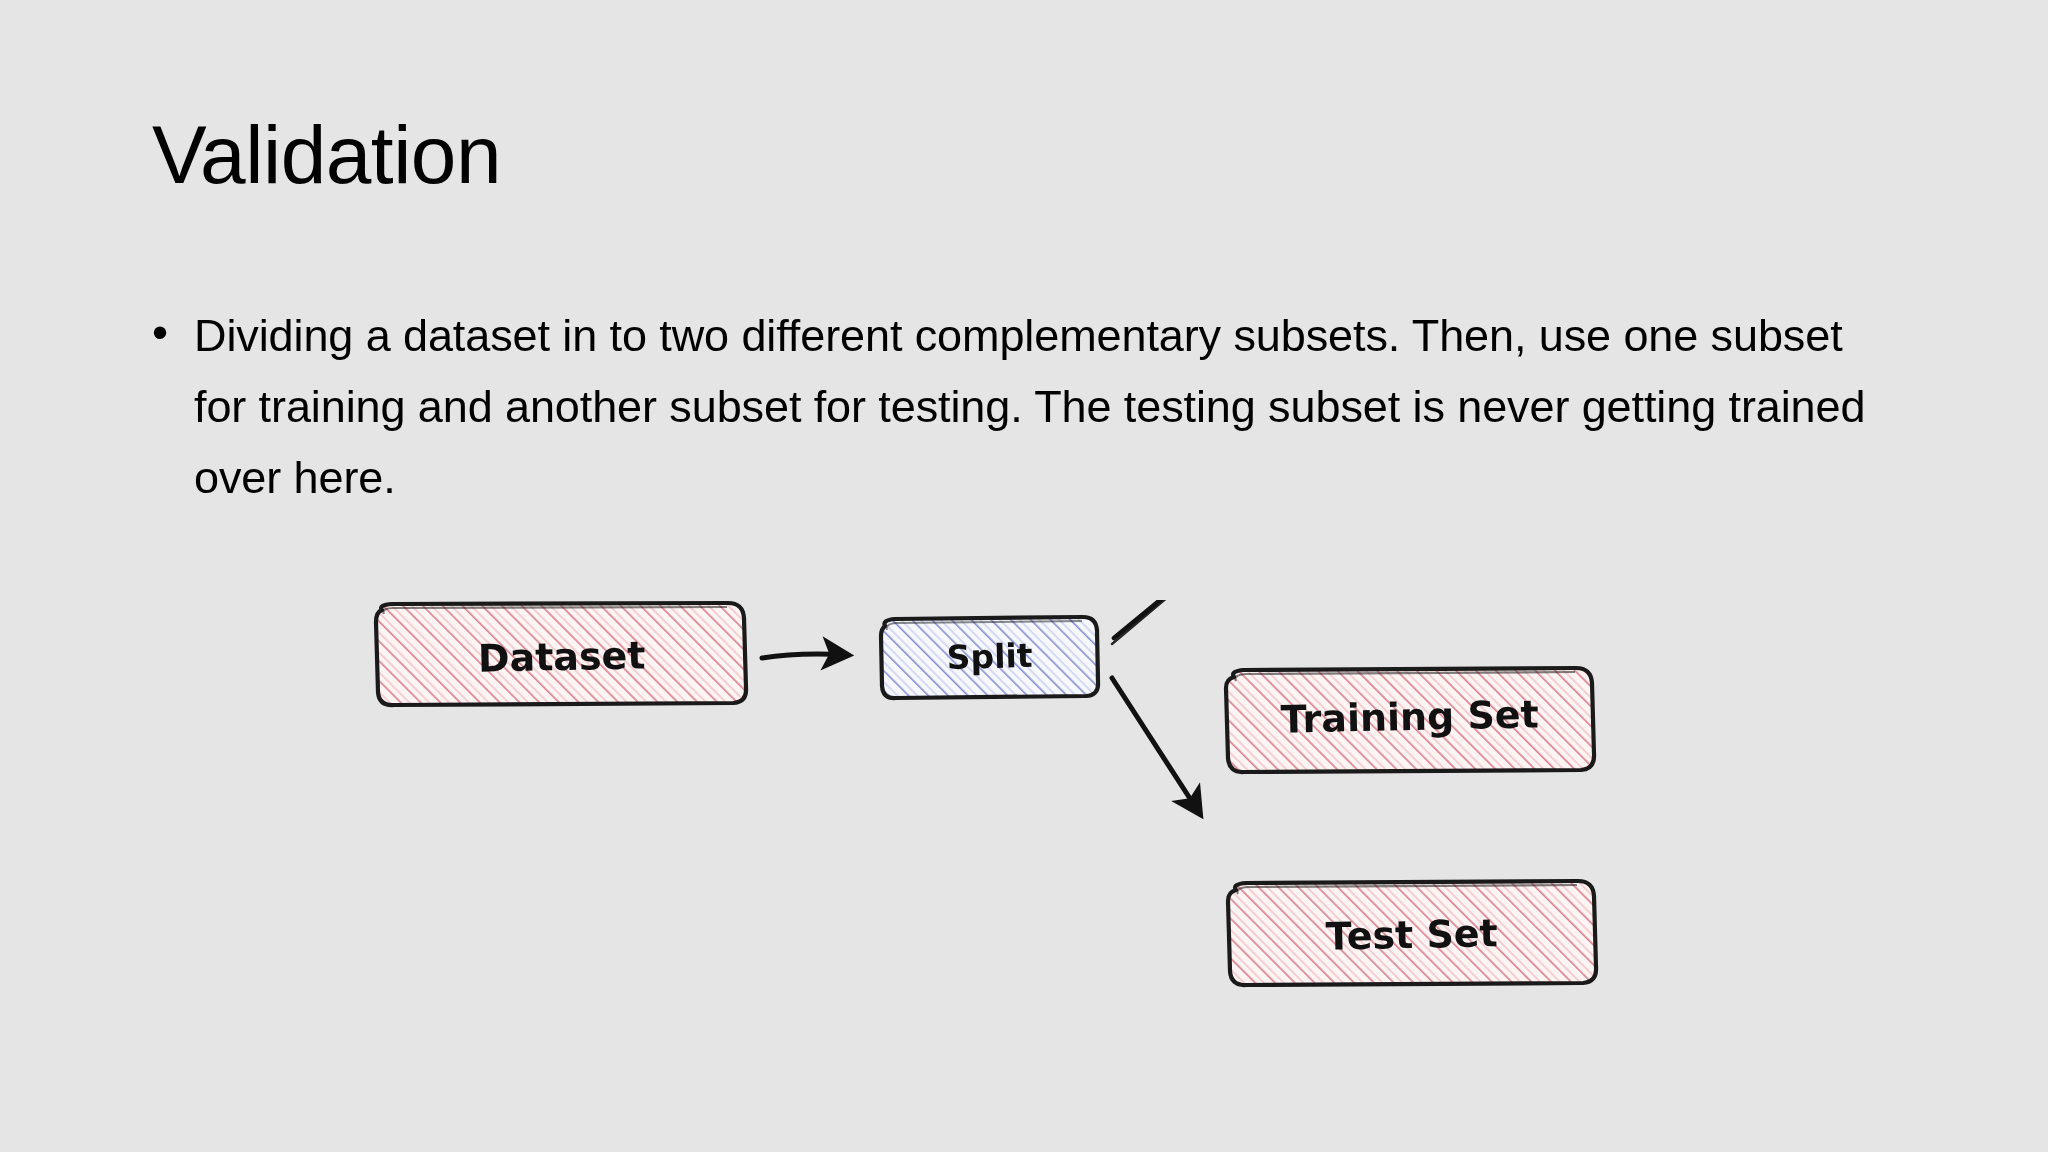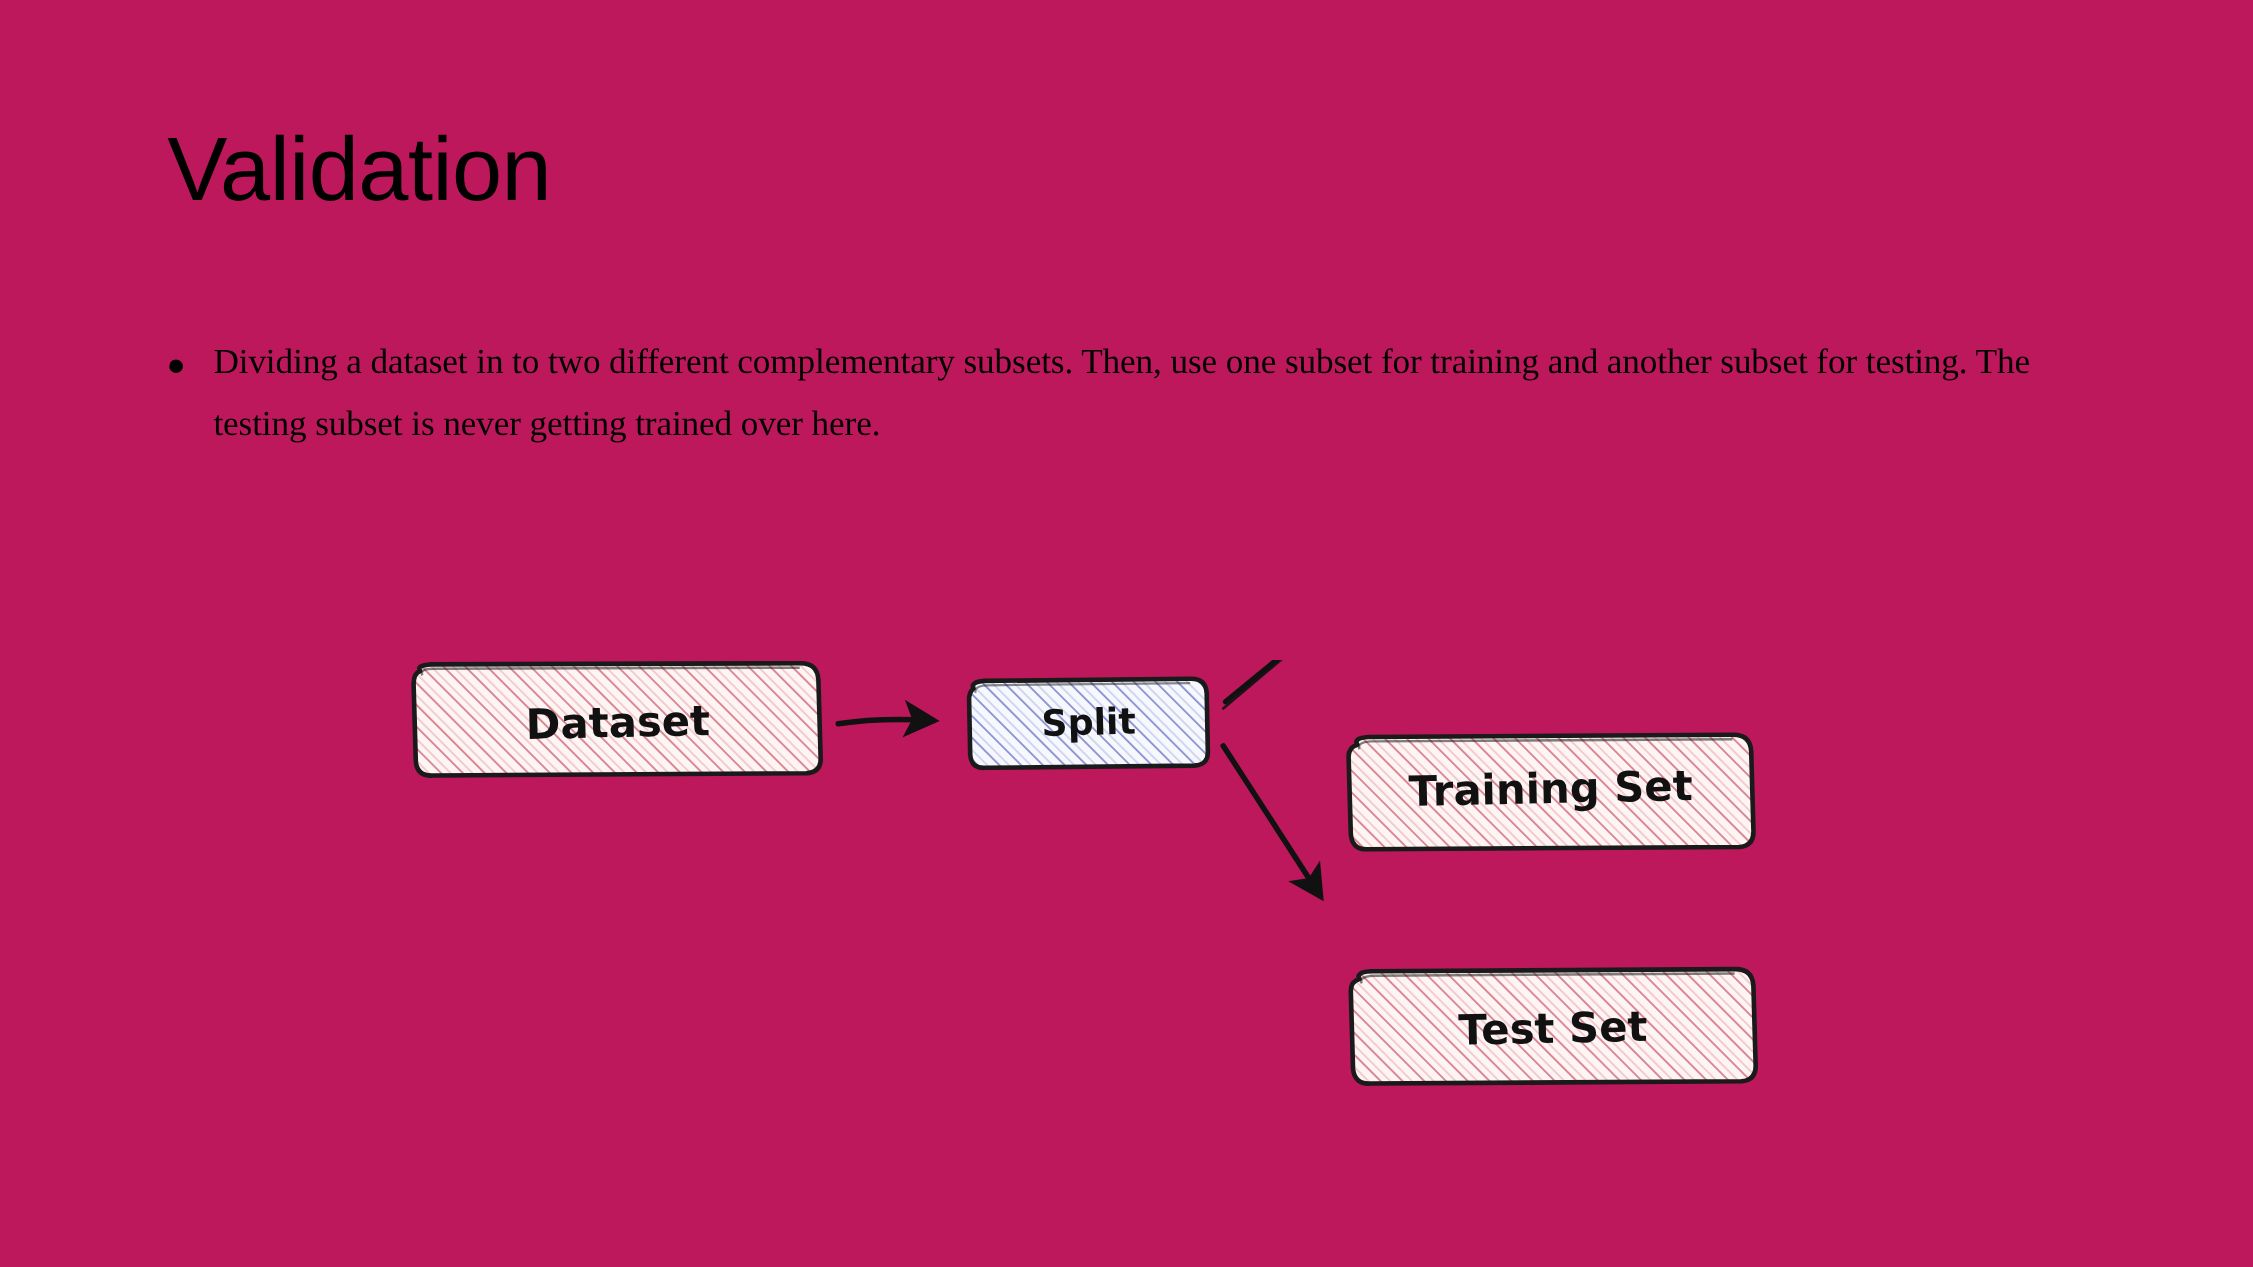--- a/index.html
+++ b/index.html
@@ -12,21 +12,21 @@
     height: 1152px;
     overflow: hidden;
     font-family: "Liberation Sans", sans-serif;
     color: #000000;
     position: relative;
   }
 
   .slide {
     position: absolute;
     inset: 0;
-    background: #be185d;
+    background: #e5e5e5;
   }
 
   
   .slide-title {
     position: absolute;
     left: 152px;
     top: 112px;
     font-family: "Liberation Sans", sans-serif;
     font-weight: 300;
     font-size: 82px;
@@ -50,26 +50,25 @@
   .bullet-dot {
     flex: 0 0 auto;
     width: 42px;
     font-size: 46px;
     line-height: 64px;
     text-align: left;
     color: #000000;
   }
   .bullet-text {
     flex: 1 1 auto;
-    font-size: 32px;
-    line-height: 56px;
+    font-size: 45px;
+    line-height: 71px;
     color: #000000;
     letter-spacing: -0.1px;
     max-width: 1690px;
-    font-family: Liberation Serif, serif;
   }
 
   
   .diagram {
     position: absolute;
     left: 0;
     top: 600px;
     width: 2048px;
     height: 520px;
   }

